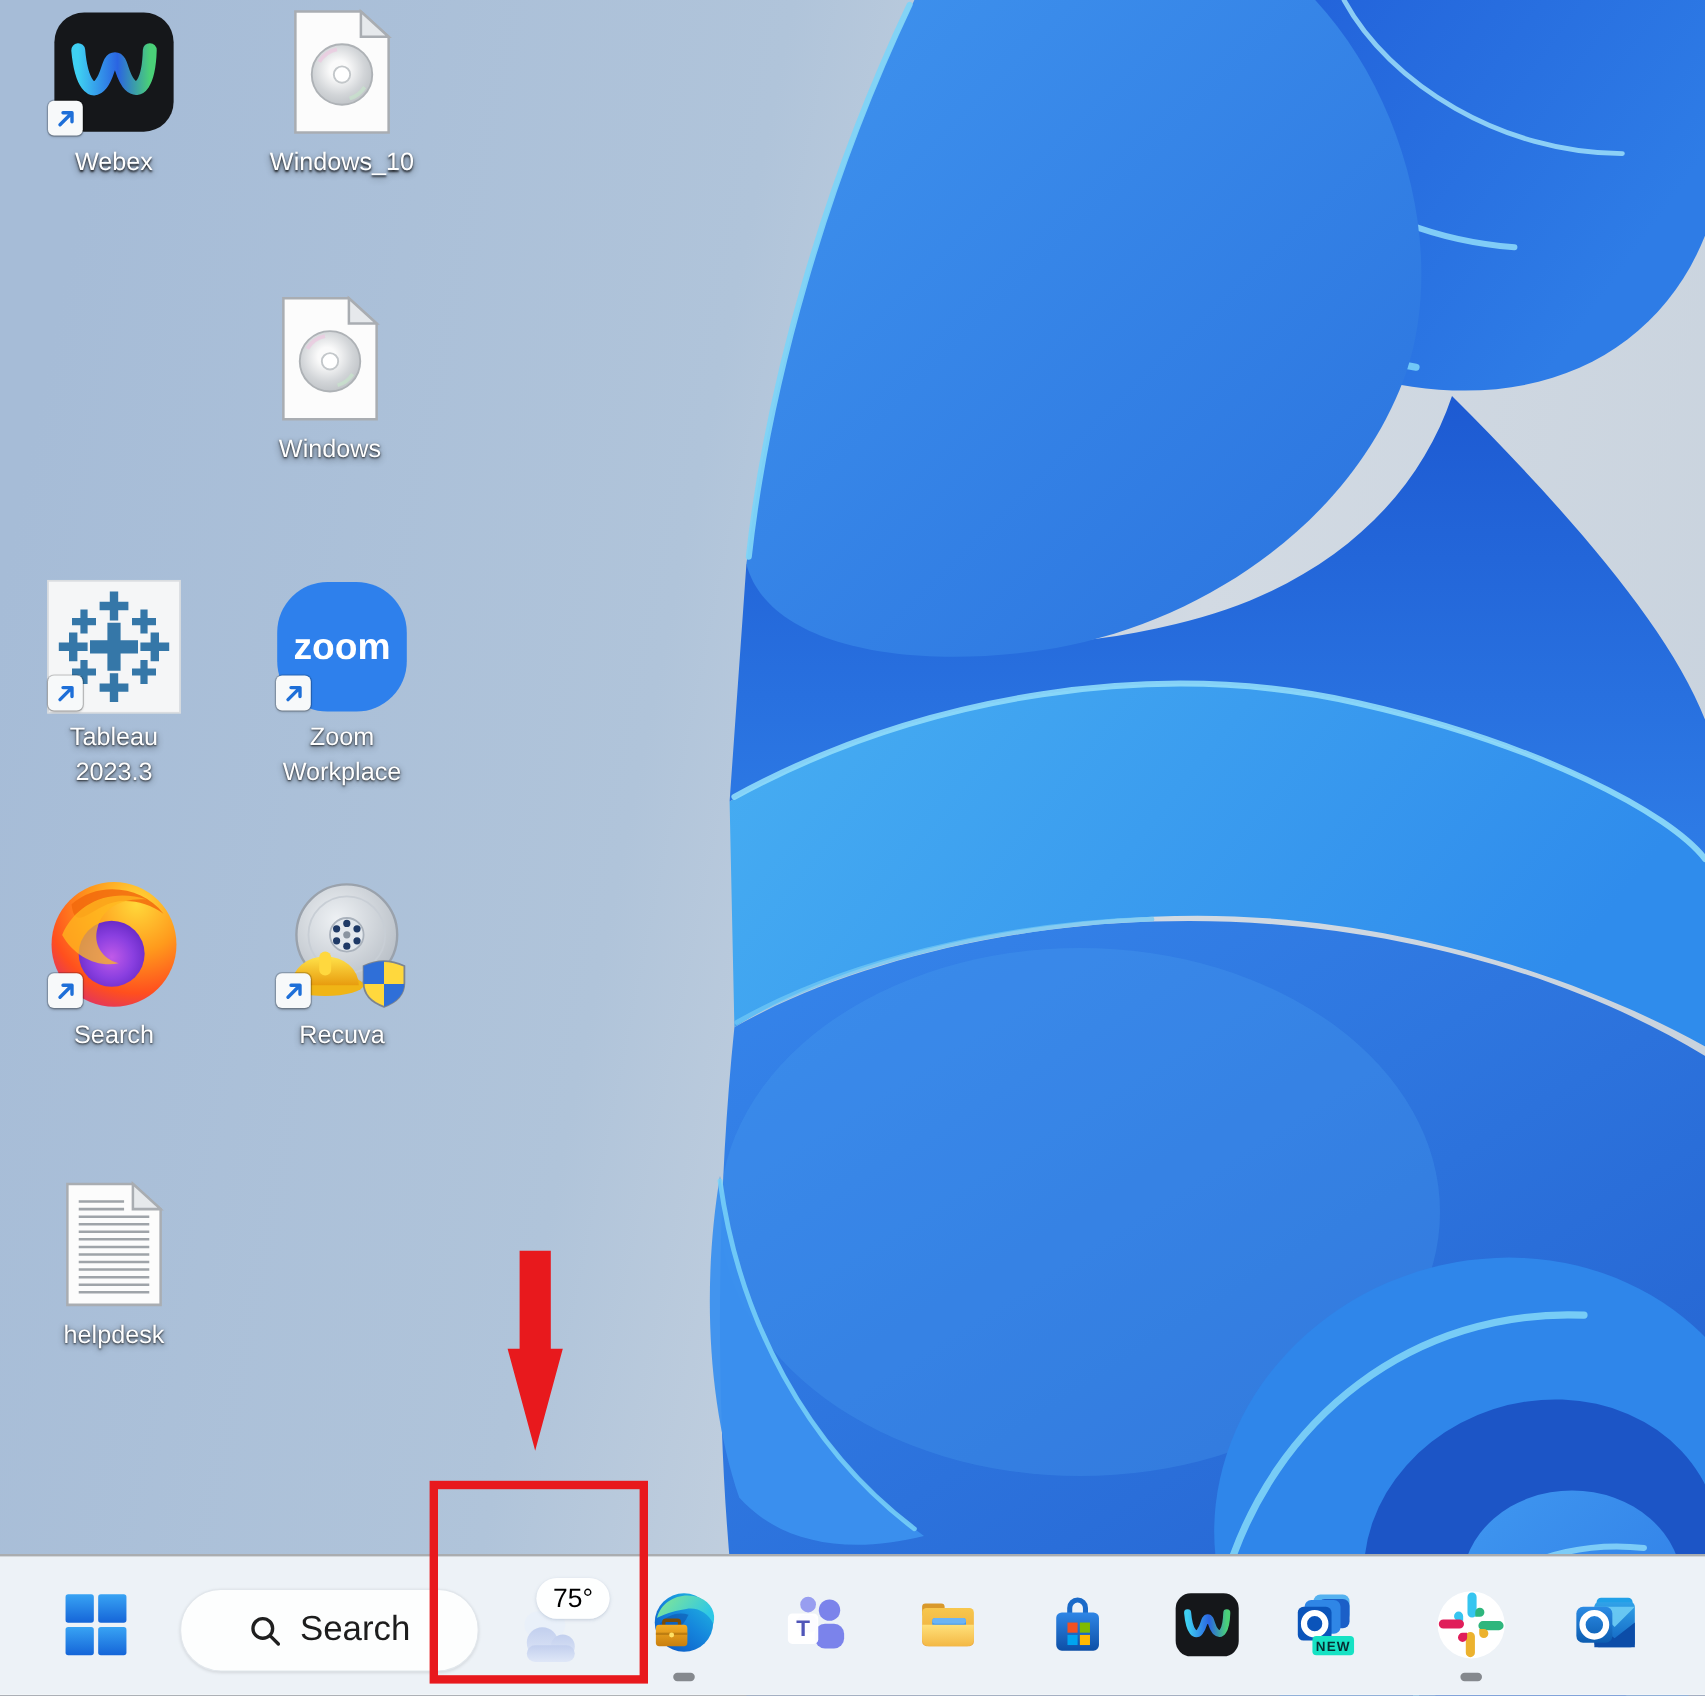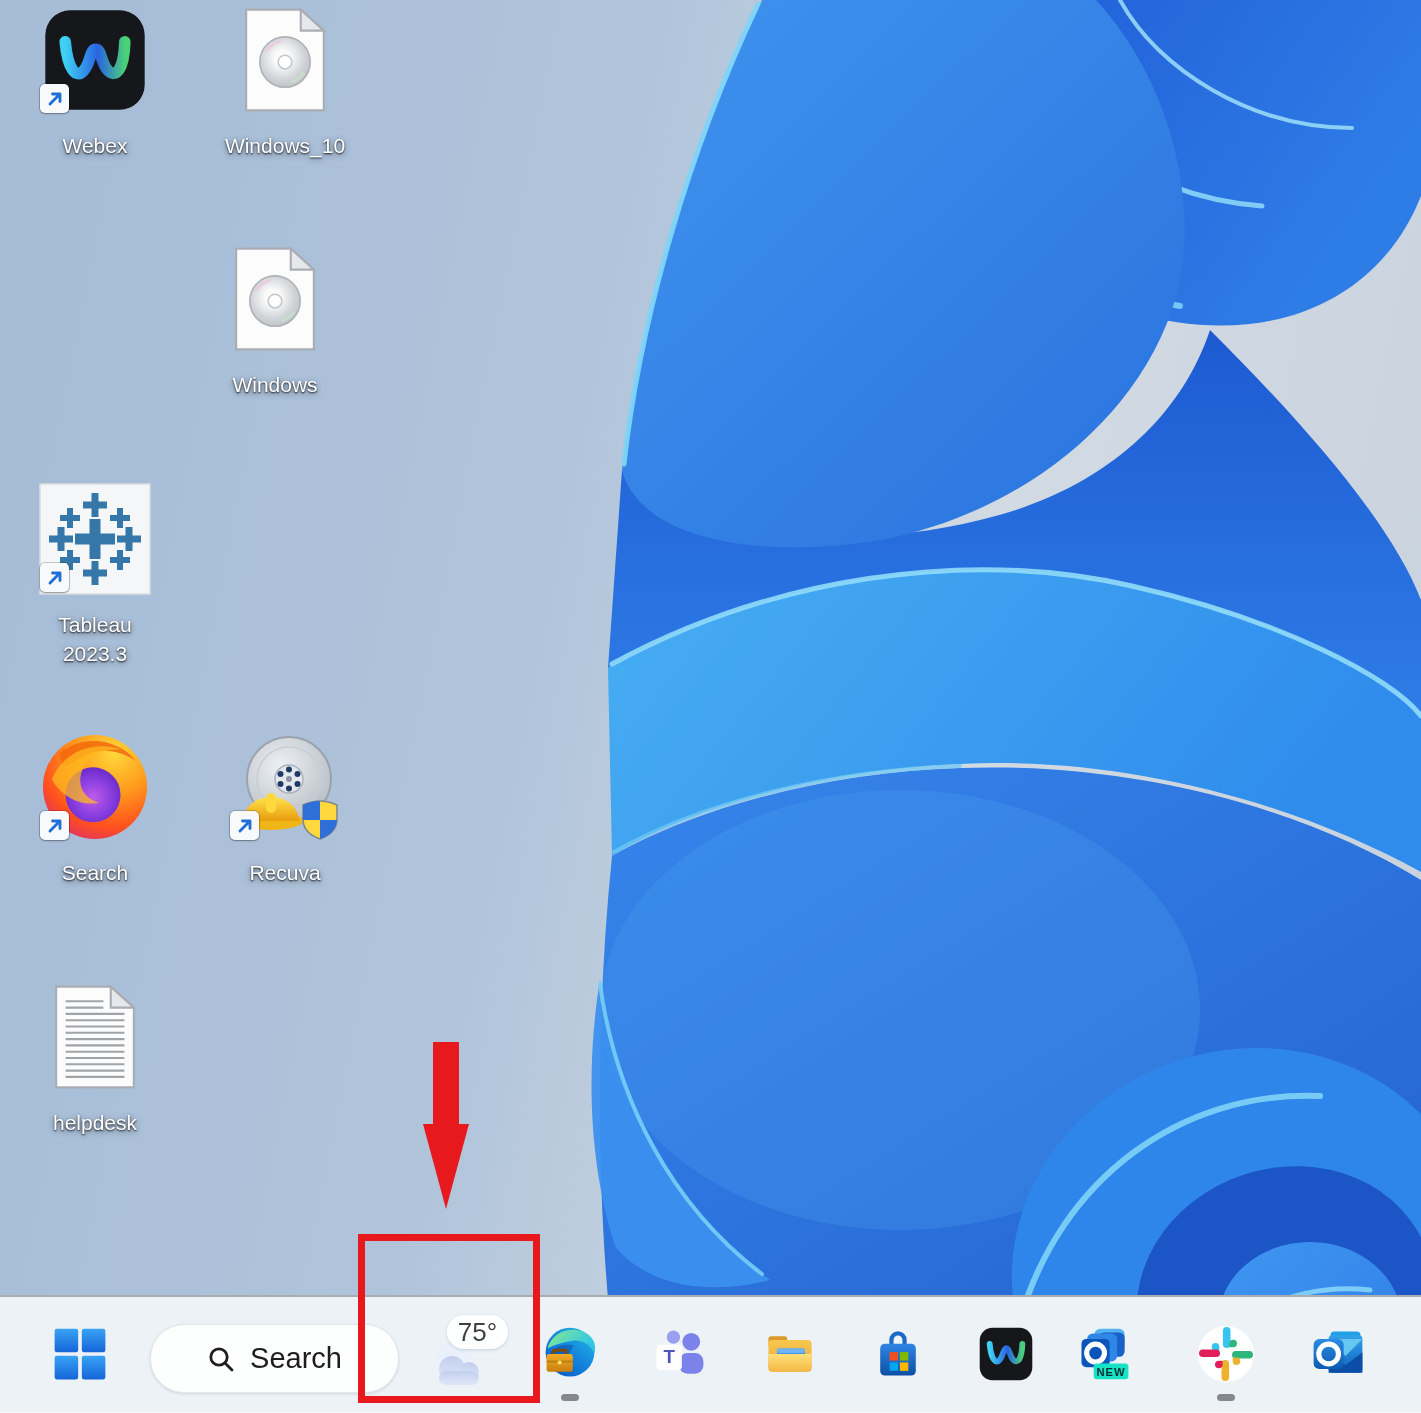--- a/index.html
+++ b/index.html
@@ -3,39 +3,39 @@
 <meta charset="utf-8">
 <style>
   html,body{margin:0;padding:0;background:#666;}
   body{width:1421px;height:1413px;overflow:hidden;font-family:"Liberation Sans",sans-serif;}
   .screen{position:relative;width:1421px;height:1413px;overflow:hidden;}
   .wallpaper{position:absolute;inset:0;z-index:0;}
 
   
   .desk-icon{position:absolute;width:150px;display:flex;flex-direction:column;align-items:center;z-index:2;cursor:default;}
   .desk-icon .art{position:relative;width:112px;height:112px;display:flex;align-items:center;justify-content:center;}
-  .desk-icon .label{margin-top:16px;text-align:center;font-size:21px;line-height:1.38;color:#fff;
+  .desk-icon .label{margin-top:6px;text-align:center;font-size:21px;line-height:1.38;color:#fff;
     text-shadow:0 1px 2px rgba(0,0,0,.85),0 2px 6px rgba(0,0,0,.45);}
   .desk-icon .label span{display:block;}
   .shortcut-badge{position:absolute;left:1px;bottom:3px;width:29px;height:29px;background:#f7f9fa;border-radius:5px;
     box-shadow:0 0 0 1px rgba(0,0,0,.18),0 1px 2px rgba(0,0,0,.25);display:flex;align-items:center;justify-content:center;}
 
   
   .taskbar{position:absolute;left:0;bottom:0;width:1421px;height:116px;background:#edf2f7;z-index:4;
     border-top:2px solid #aaadb0;box-shadow:0 -1px 0 rgba(255,255,255,.6) inset;}
   .tb-btn{position:absolute;top:24px;width:66px;height:66px;border:none;background:transparent;border-radius:8px;
     display:flex;align-items:center;justify-content:center;padding:0;cursor:pointer;}
   .search-pill{position:absolute;left:150px;top:27px;width:247px;height:67px;background:#fdfefe;border-radius:34px;
     border:1px solid #e2e7ec;box-shadow:0 1px 3px rgba(0,0,0,.12);display:flex;align-items:center;justify-content:center;
     gap:15px;cursor:pointer;}
   .search-pill .search-text{font-size:29px;color:#1d1d1d;}
   .weather{position:absolute;left:420px;top:10px;width:100px;height:94px;border:none;background:transparent;padding:0;cursor:pointer;}
   .temp-badge{position:absolute;left:27px;top:8px;width:61px;height:34px;background:rgba(255,255,255,.95);border-radius:17px;
     box-shadow:0 1px 3px rgba(120,140,170,.35);display:flex;align-items:center;justify-content:center;
-    font-size:26px;color:#404040;}
+    font-size:22px;color:#000000;}
   .back-cloud{position:absolute;left:17px;top:36px;width:34px;height:22px;background:#e9eff9;border-radius:11px;opacity:.95;}
   .front-cloud{position:absolute;left:8px;top:46px;}
   .run-pill{position:absolute;width:18px;height:7px;border-radius:4px;background:#85898e;top:97px;}
 
   
   .ann-box{position:absolute;left:358px;top:1234px;width:182px;height:169px;border:7px solid #e8191d;box-sizing:border-box;z-index:6;}
   .ann-arrow{position:absolute;left:420px;top:1042px;z-index:6;}
 </style>
 </head>
 <body>
@@ -199,20 +199,37 @@
             <path d="M6 18 L17 7 M9 6 H18 V15" stroke="#1e6fd8" stroke-width="3.4" fill="none" stroke-linecap="round" stroke-linejoin="round"></path>
           </svg>
       </span>
     </div>
     <div class="label">
       <span>Tableau</span>
         <span>2023.3</span>
     </div>
   </div>
 
+  <div class="desk-icon" style="left:210px;top:483px">
+    <div class="art">
+      <svg width="112" height="112" viewBox="0 0 112 112">
+        <rect x="2" y="2" width="108" height="108" rx="42" fill="#2e80ec"></rect>
+        <text x="56" y="66" text-anchor="middle" font-size="31" font-weight="bold" fill="#ffffff" font-family="Liberation Sans, sans-serif">zoom</text>
+      </svg>
+      <span class="shortcut-badge">
+        <svg width="20" height="20" viewBox="0 0 24 24">
+            <path d="M6 18 L17 7 M9 6 H18 V15" stroke="#1e6fd8" stroke-width="3.4" fill="none" stroke-linecap="round" stroke-linejoin="round"></path>
+          </svg>
+      </span>
+    </div>
+    <div class="label">
+      <span>Zoom</span>
+        <span>Workplace</span>
+    </div>
+  </div>
 
   <div class="desk-icon" style="left:20px;top:731px">
     <div class="art">
       <svg width="110" height="110" viewBox="0 0 112 112">
         <defs>
           <radialGradient id="fxO" cx="0.68" cy="0.18" r="0.95">
             <stop offset="0" stop-color="#ffd83a"></stop>
               <stop offset="0.4" stop-color="#ff9a1c"></stop>
             <stop offset="0.75" stop-color="#ff4f1e"></stop>
               <stop offset="1" stop-color="#d62a78"></stop>

